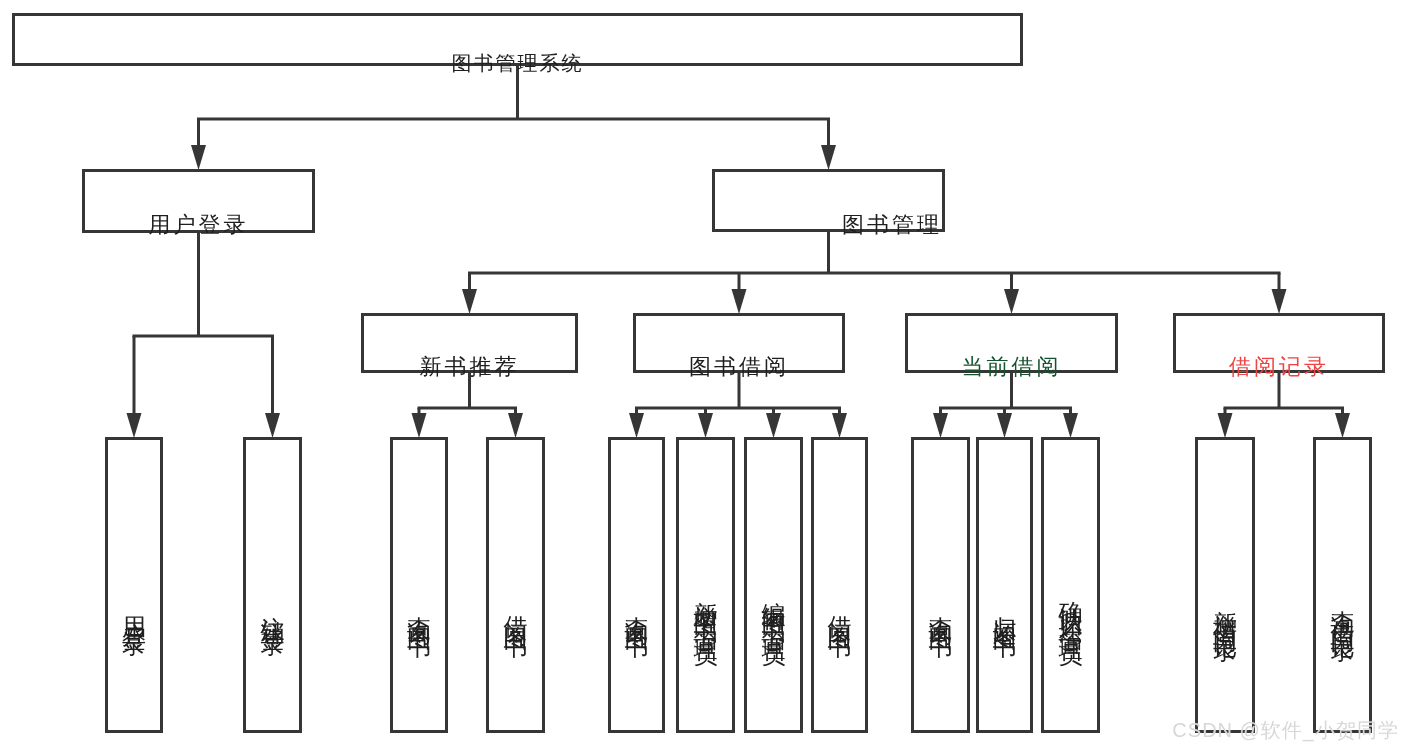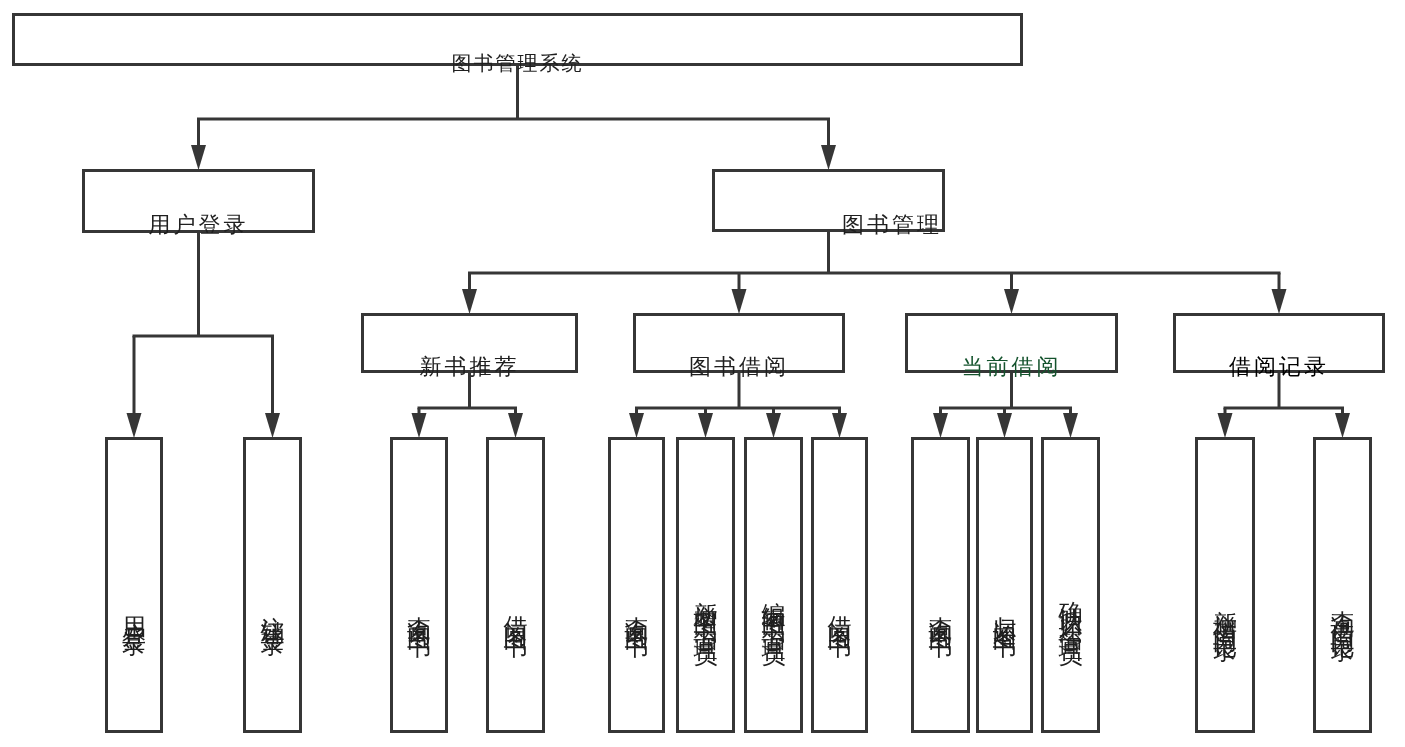--- a/index.html
+++ b/index.html
@@ -164,22 +164,23 @@
       <div class="node" style="left: 911px; top: 437px; width: 59px; height: 296px; border-color: rgb(54, 54, 54); background: rgb(255, 255, 255);">
         <span class="label label-v" style="color: rgb(31, 31, 31);">查询图书</span>
       </div>
       <div class="node" style="left: 976px; top: 437px; width: 57px; height: 296px; border-color: rgb(54, 54, 54); background: rgb(255, 255, 255);">
         <span class="label label-v" style="color: rgb(31, 31, 31);">归还图书</span>
       </div>
       <div class="node" style="left: 1041px; top: 437px; width: 59px; height: 296px; border-color: rgb(54, 54, 54); background: rgb(255, 255, 255);">
         <span class="label label-v" style="color: rgb(31, 31, 31);">确认归还（管理员）</span>
       </div>
       <div class="node" style="left: 1173px; top: 313px; width: 212px; height: 60px; border-color: rgb(54, 54, 54); background: rgb(255, 255, 255);">
-        <span class="label label-h" style="color: #000000;">借阅记录</span>
+        <span class="label label-h" style="color: #ef4444;">借阅记录</span>
       </div>
       <div class="node" style="left: 1195px; top: 437px; width: 60px; height: 296px; border-color: rgb(54, 54, 54); background: rgb(255, 255, 255);">
         <span class="label label-v" style="color: rgb(31, 31, 31);">新增借阅记录</span>
       </div>
       <div class="node" style="left: 1313px; top: 437px; width: 59px; height: 296px; border-color: rgb(54, 54, 54); background: rgb(255, 255, 255);">
         <span class="label label-v" style="color: rgb(31, 31, 31);">查询借阅记录</span>
       </div>
     </div>
+  <div id="watermark" style="color: rgb(215, 215, 215);">CSDN @软件_小贺同学</div>
 </div>
 
 </body></html>

